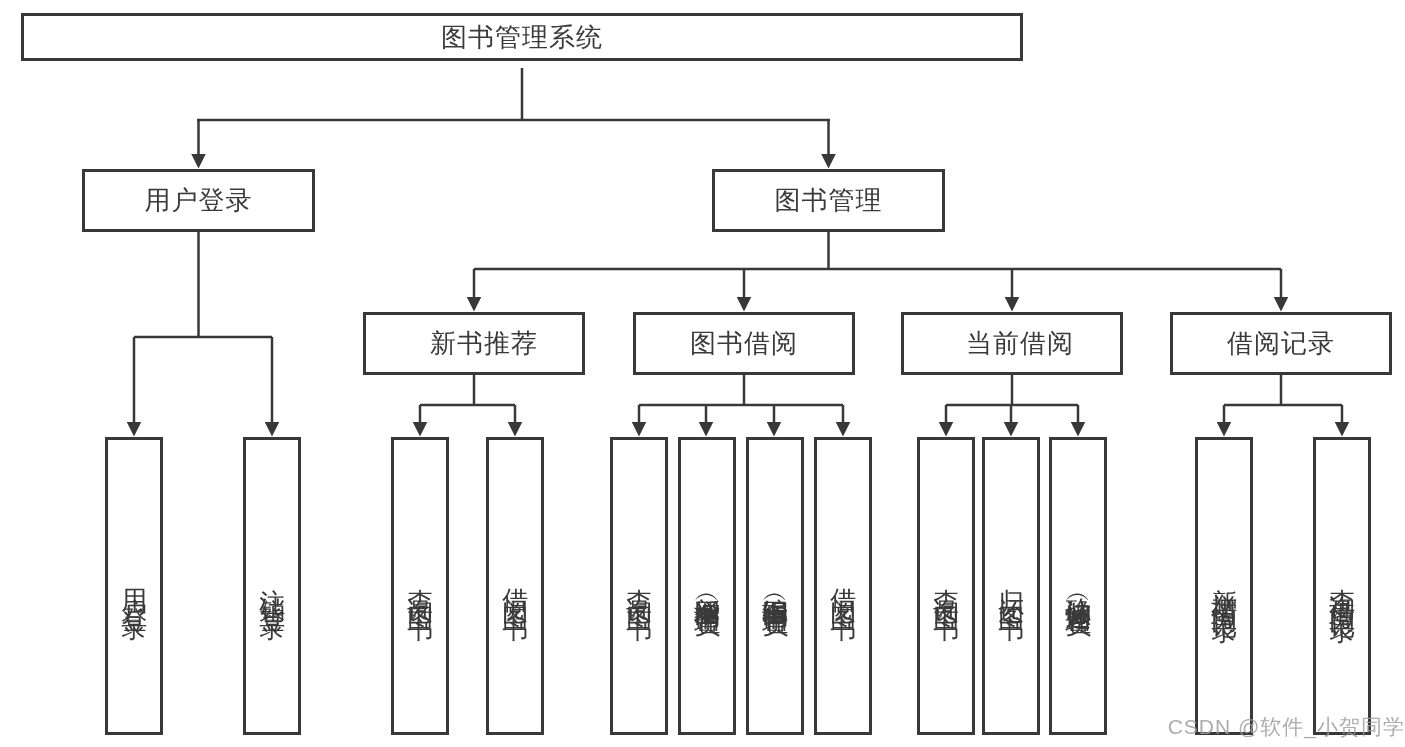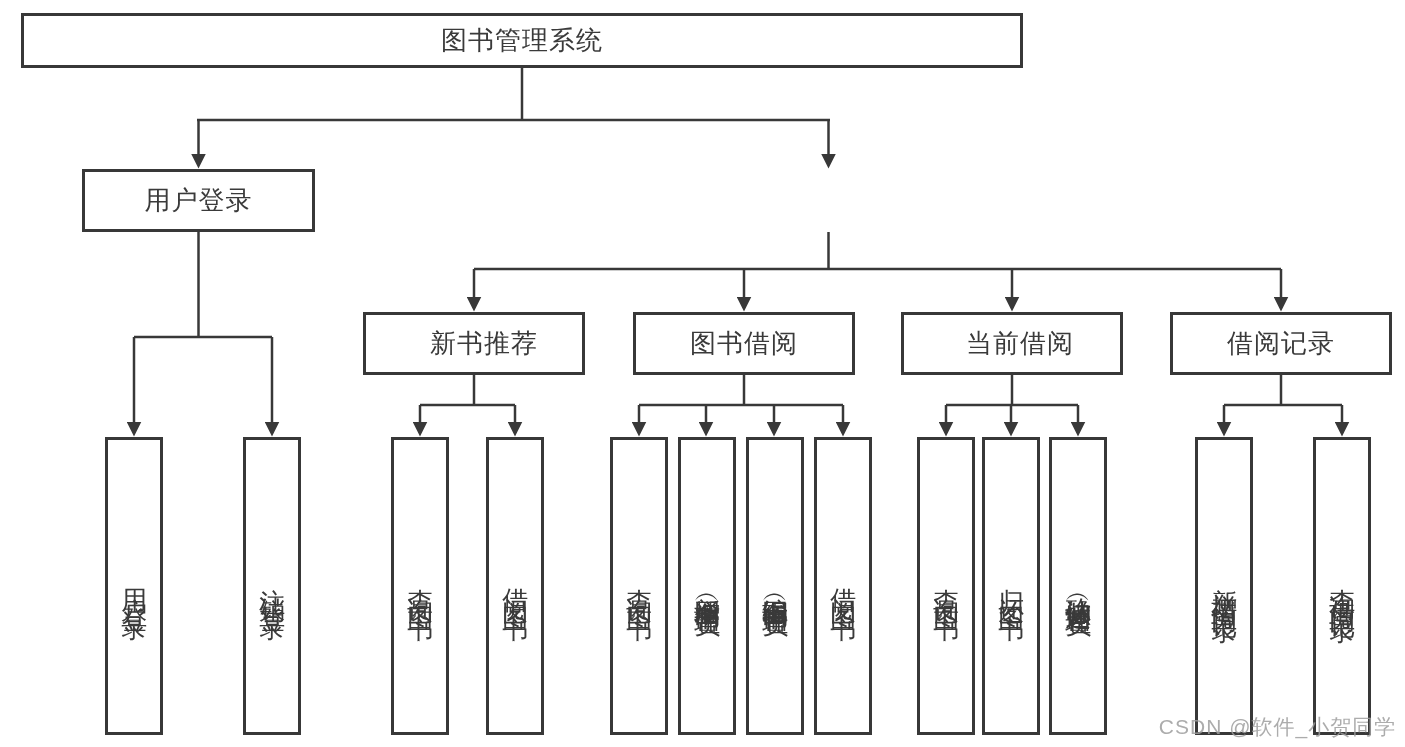--- a/index.html
+++ b/index.html
@@ -25,21 +25,21 @@
     background: #ffffff;
     border: 3px solid #383838;
     color: #3a3a3a;
     display: flex;
     align-items: center;
     justify-content: center;
     font-size: 26px;
     letter-spacing: 1px;
   }
 
-  .root { left: 21px; top: 13px; width: 1002px; height: 55px; }
+  .root { left: 21px; top: 13px; width: 1002px; height: 48px; }
   .l2   { top: 169px; width: 233px; height: 63px; }
   .l3   { top: 312px; width: 222px; height: 63px; }
   .leaf { top: 437px; width: 58px;  height: 298px; }
 
   .vtext {
     writing-mode: vertical-rl;
     text-orientation: mixed;
     line-height: 1.05;
     letter-spacing: 9px;
   }
@@ -47,21 +47,21 @@
   .leaf.v9 .vtext { letter-spacing: 2px; }
 
   .watermark {
     position: absolute;
     left: 1150px;
     top: 713px;
     width: 255px;
     font-size: 21px;
     letter-spacing: 1px;
     color: rgba(158, 158, 158, 0.85);
-    text-align: center;
+    text-align: right;
     white-space: nowrap;
     z-index: 5;
   }
 </style>
 </head>
 <body>
 
 <div class="diagram">
 
   <svg class="connectors" viewBox="0 0 1405 747" xmlns="http://www.w3.org/2000/svg">
@@ -114,20 +114,23 @@
     </g>
   </svg>
 
   <div class="box root">
     <span>图书管理系统</span>
   </div>
 
   <div class="box l2" style="left:82px;">
     <span>用户登录</span>
   </div>
+  <div class="box l2" style="left:712px;">
+    <span>图书管理</span>
+  </div>
 
   <div class="box l3" style="left:363px;padding-left:20px;">
     <span>新书推荐</span>
   </div>
   <div class="box l3" style="left:633px;">
     <span>图书借阅</span>
   </div>
   <div class="box l3" style="left:901px;padding-left:16px;">
     <span>当前借阅</span>
   </div>

